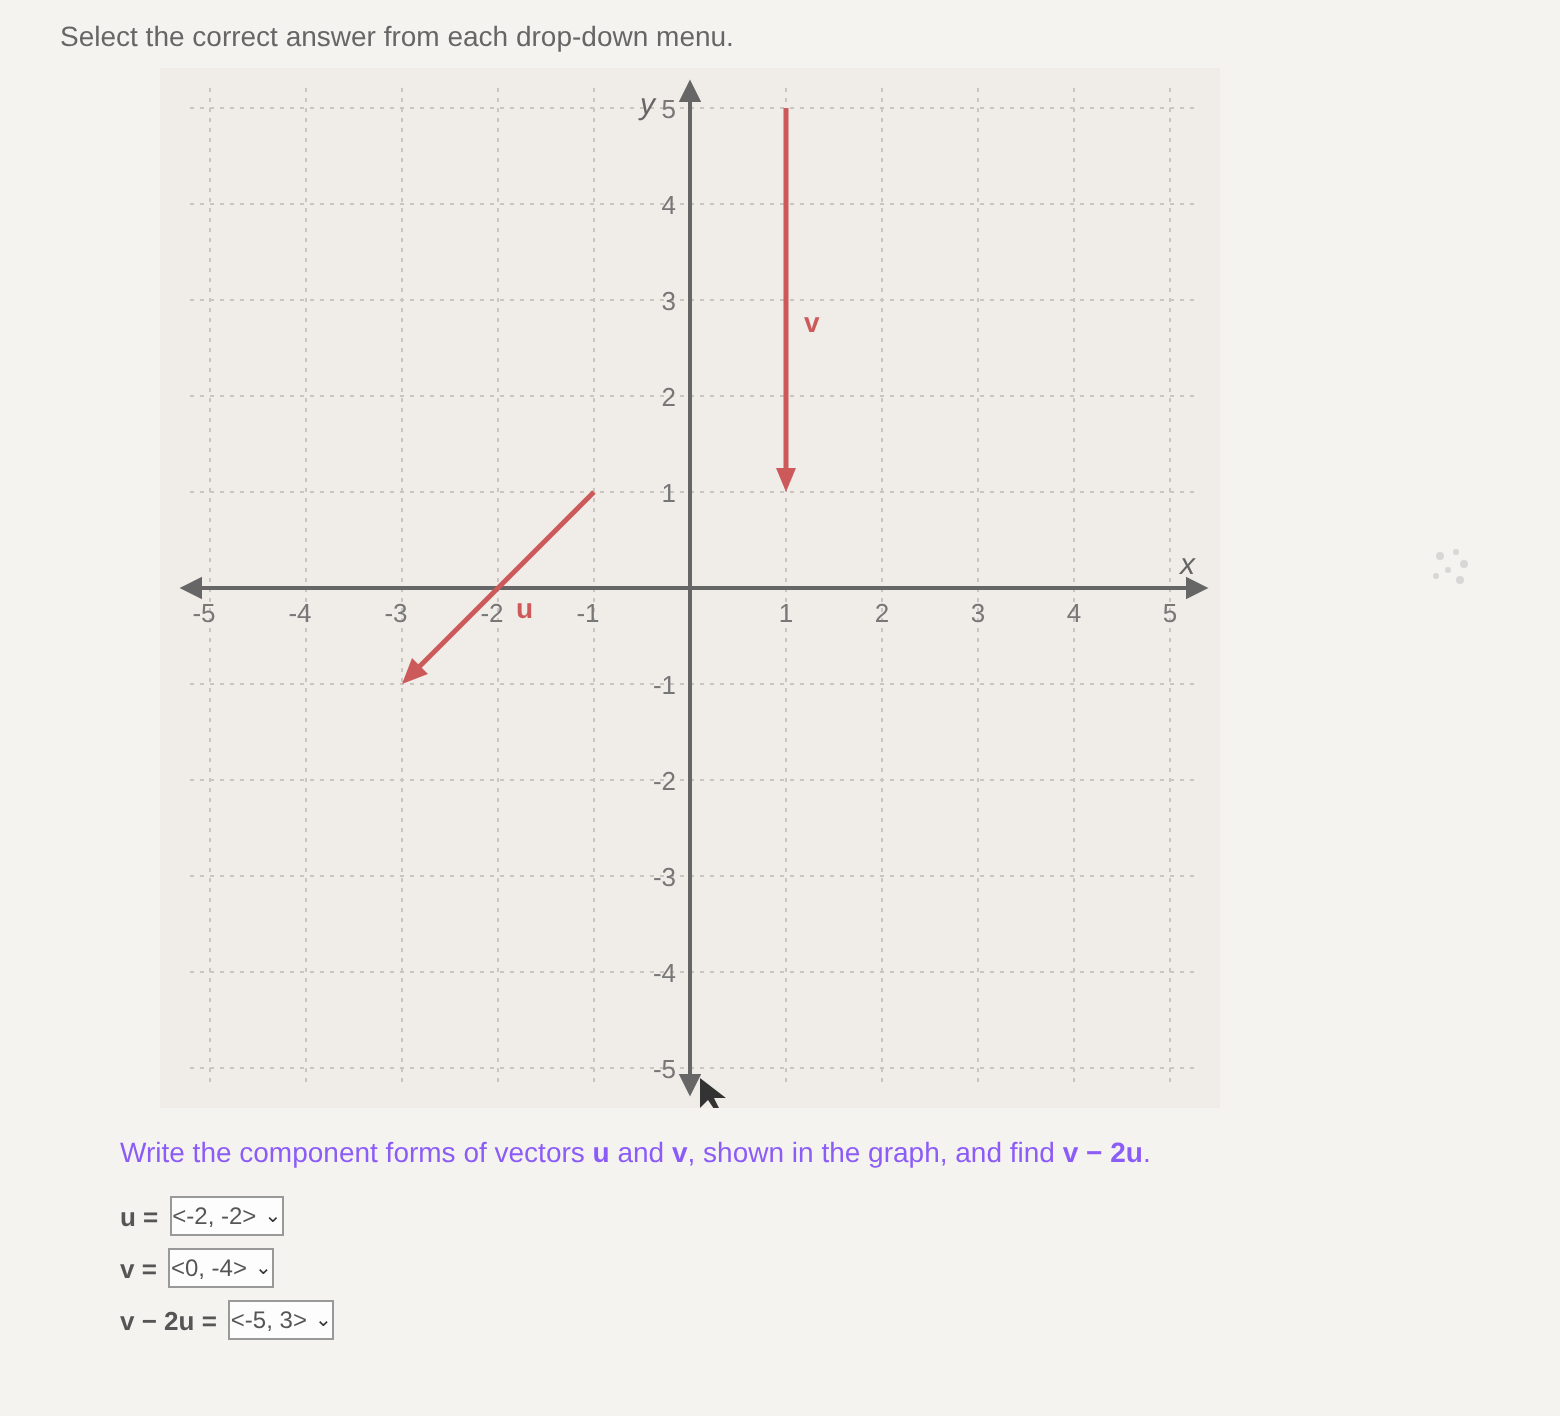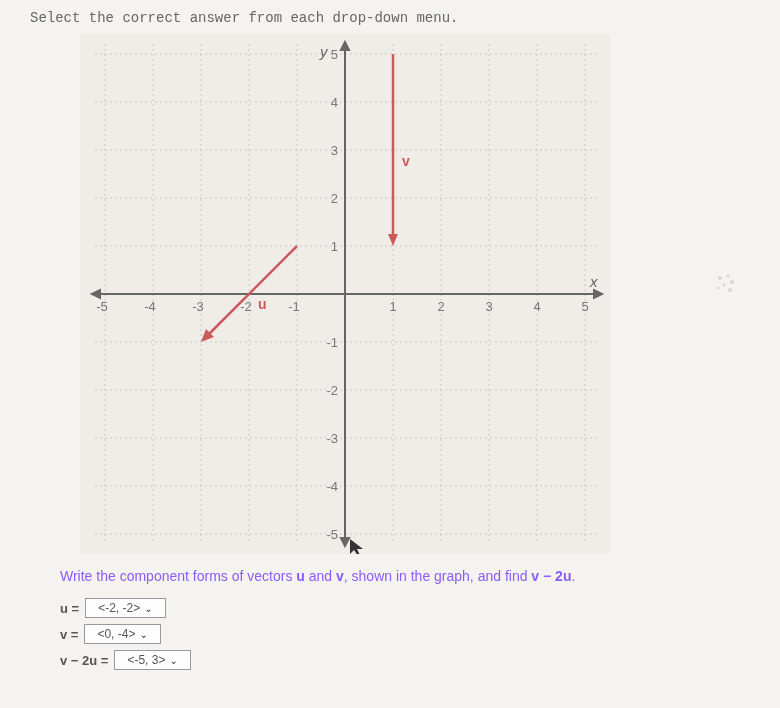--- a/index.html
+++ b/index.html
@@ -9,21 +9,20 @@
       width: 780px;
       height: 708px;
       padding: 10px 30px;
       color: #555;
       font-size: 14px;
     }
     .instruction {
       font-size: 14px;
       color: #666;
       margin-bottom: 8px;
-      font-family: Liberation Mono, monospace;
     }
     .graph-wrap {
       width: 530px;
       height: 520px;
       margin-left: 50px;
       background: #f2f0ed;
       position: relative;
     }
     svg.graph { width: 100%; height: 100%; display: block; }
     .question {
@@ -40,21 +39,21 @@
       margin-bottom: 6px;
       font-size: 13px;
       color: #555;
     }
     .answer-label {
       margin-right: 6px;
     }
     .dropdown {
       border: 1px solid #999;
       background: #fdfdfd;
-      padding: 2px 12px;
+      padding: 2px 0;
       font-size: 12px;
       display: inline-flex;
       align-items: center;
       gap: 4px;
       cursor: pointer;
     }
     .dropdown .caret {
       font-size: 10px;
       color: #333;
     }

